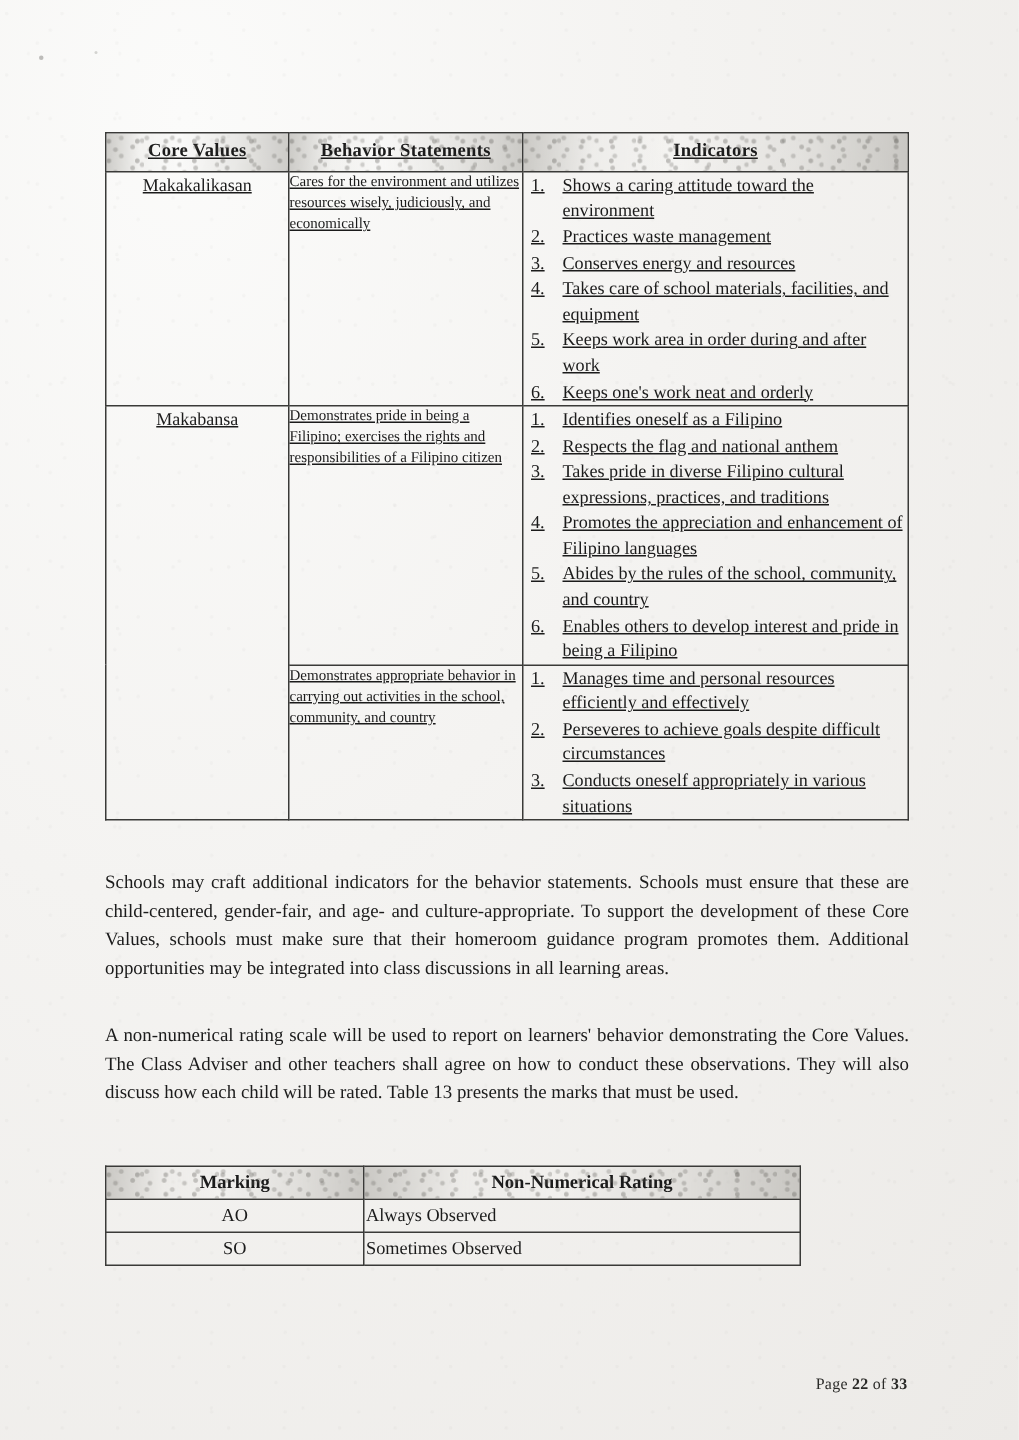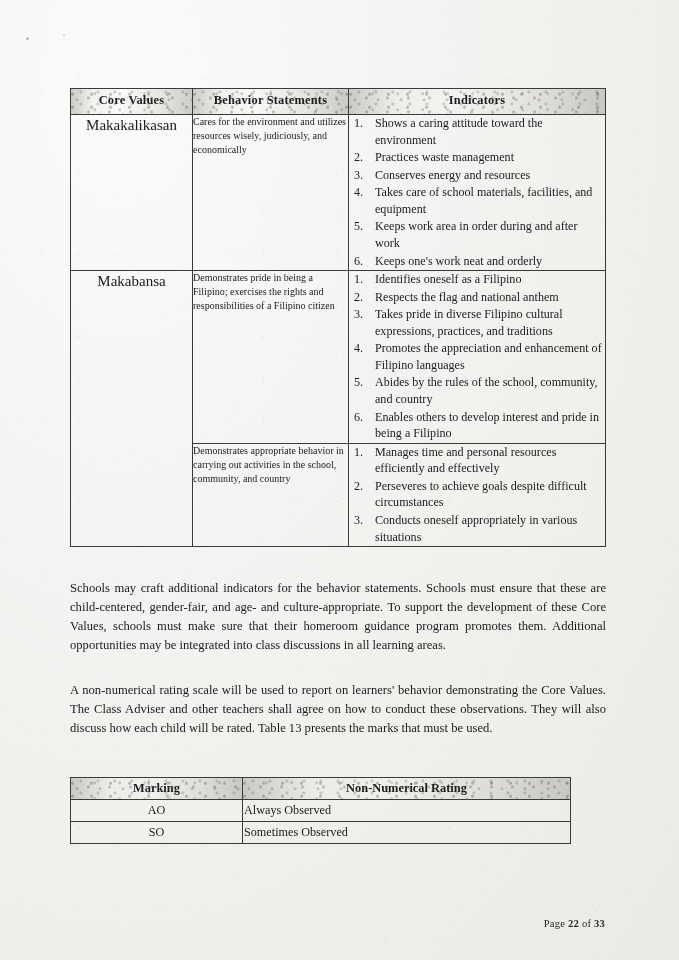--- a/index.html
+++ b/index.html
@@ -32,20 +32,21 @@
 
   .speck{position:absolute;background:#8d8b86;border-radius:50%;opacity:.55;}
 
   
   .vtable{
     position:absolute;left:70px;top:88px;width:536px;
     border-collapse:collapse;
     table-layout:fixed;
     font-size:12.1px;
     line-height:1.34;
+    text-decoration:underline;
   }
   .vtable td,.vtable th{
     border:1px solid #3a3a38;
     vertical-align:top;
     padding:0;
     background:transparent;
   }
   .vtable th{
     font-weight:bold;
     font-size:12.4px;
@@ -67,21 +68,21 @@
       radial-gradient(circle at 95% 30%, rgba(90,88,83,.30) 0 1.1px, transparent 2px);
     background-size:19px 13px,23px 15px,17px 12px,21px 14px,25px 16px;
   }
   th.h-core{width:117px;}
   th.h-beh{width:151px;}
   th.h-ind{width:auto;}
 
   .cv-cell{
     text-align:center;
     vertical-align:middle;
-    font-size:15px;
+    font-size:12px;
     padding:4px 3px;
   }
   .bs-cell{
     padding:6px 5px 6px 7px;
     font-size:10px;
     line-height:1.42;
   }
   .ind-cell{padding:4px 4px 4px 0;}
 
   ol.ind{
@@ -114,21 +115,21 @@
   #para2{top:668px;}
 
   
   .t13-cap{
     position:absolute;left:70px;top:758px;
     font-size:12.6px;
   }
   .t13-cap b{font-weight:bold;}
 
   .mtable{
-    position:absolute;left:70px;top:777px;width:501px;
+    position:absolute;left:70px;top:777px;width:464px;
     border-collapse:collapse;table-layout:fixed;
     font-size:12.2px;
   }
   .mtable th,.mtable td{
     border:1px solid #3a3a38;
     padding:2px 4px;
     height:17px;
   }
   .mtable th{
     font-weight:bold;

